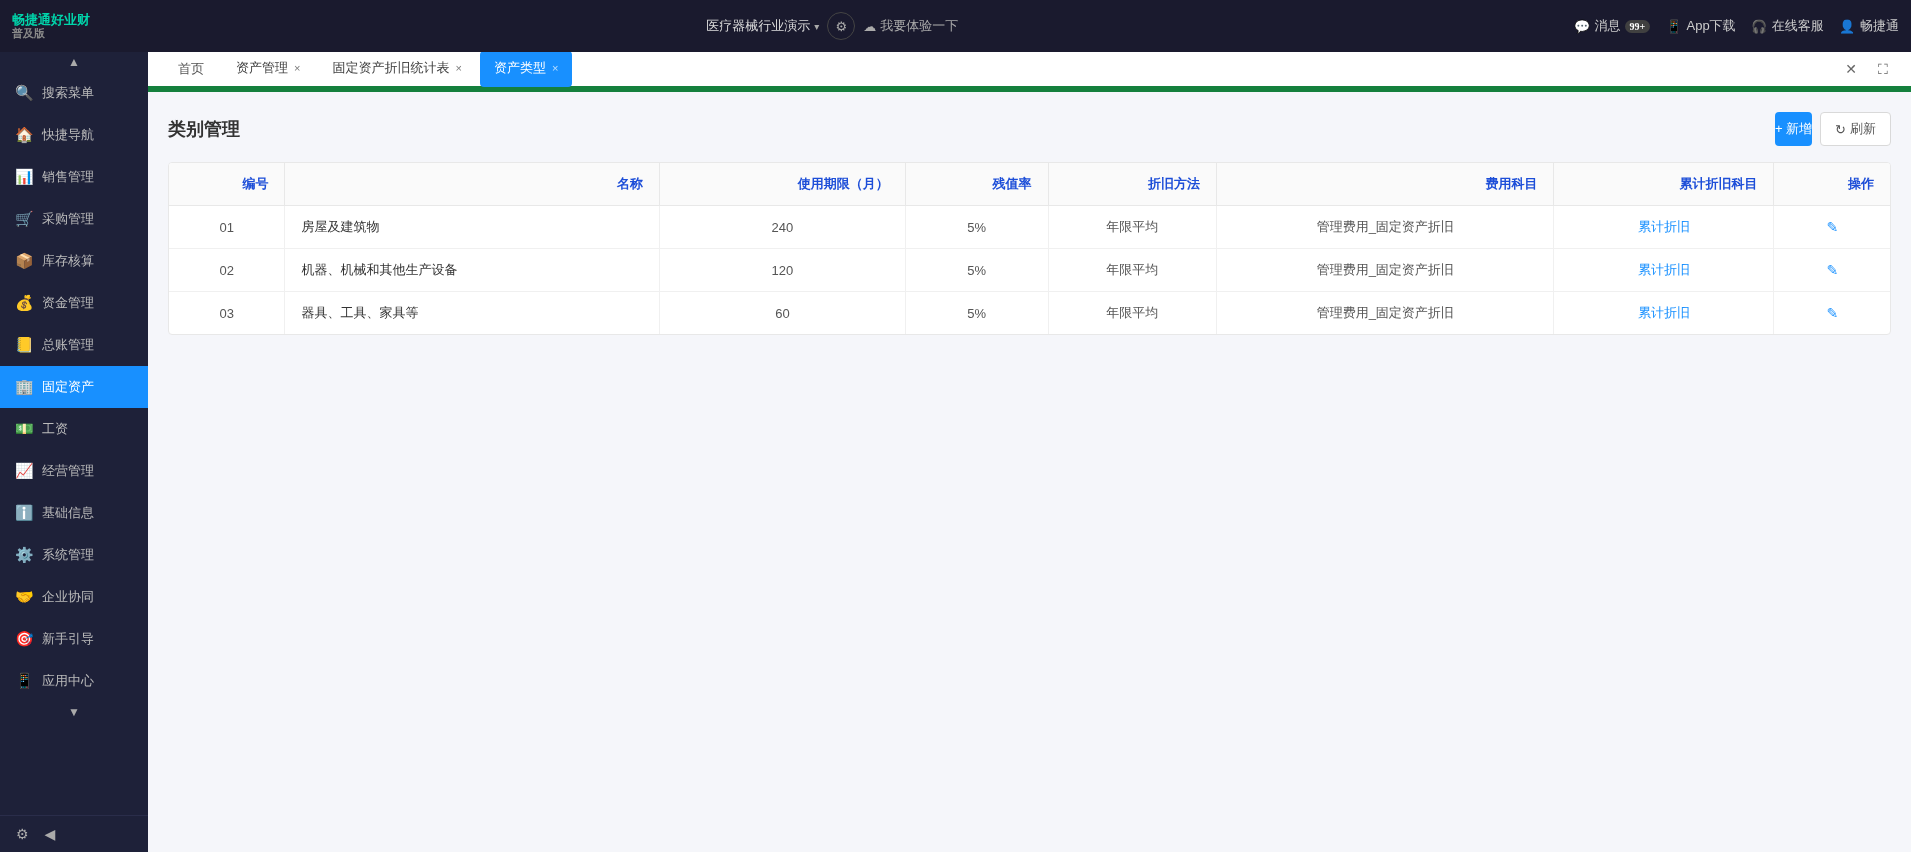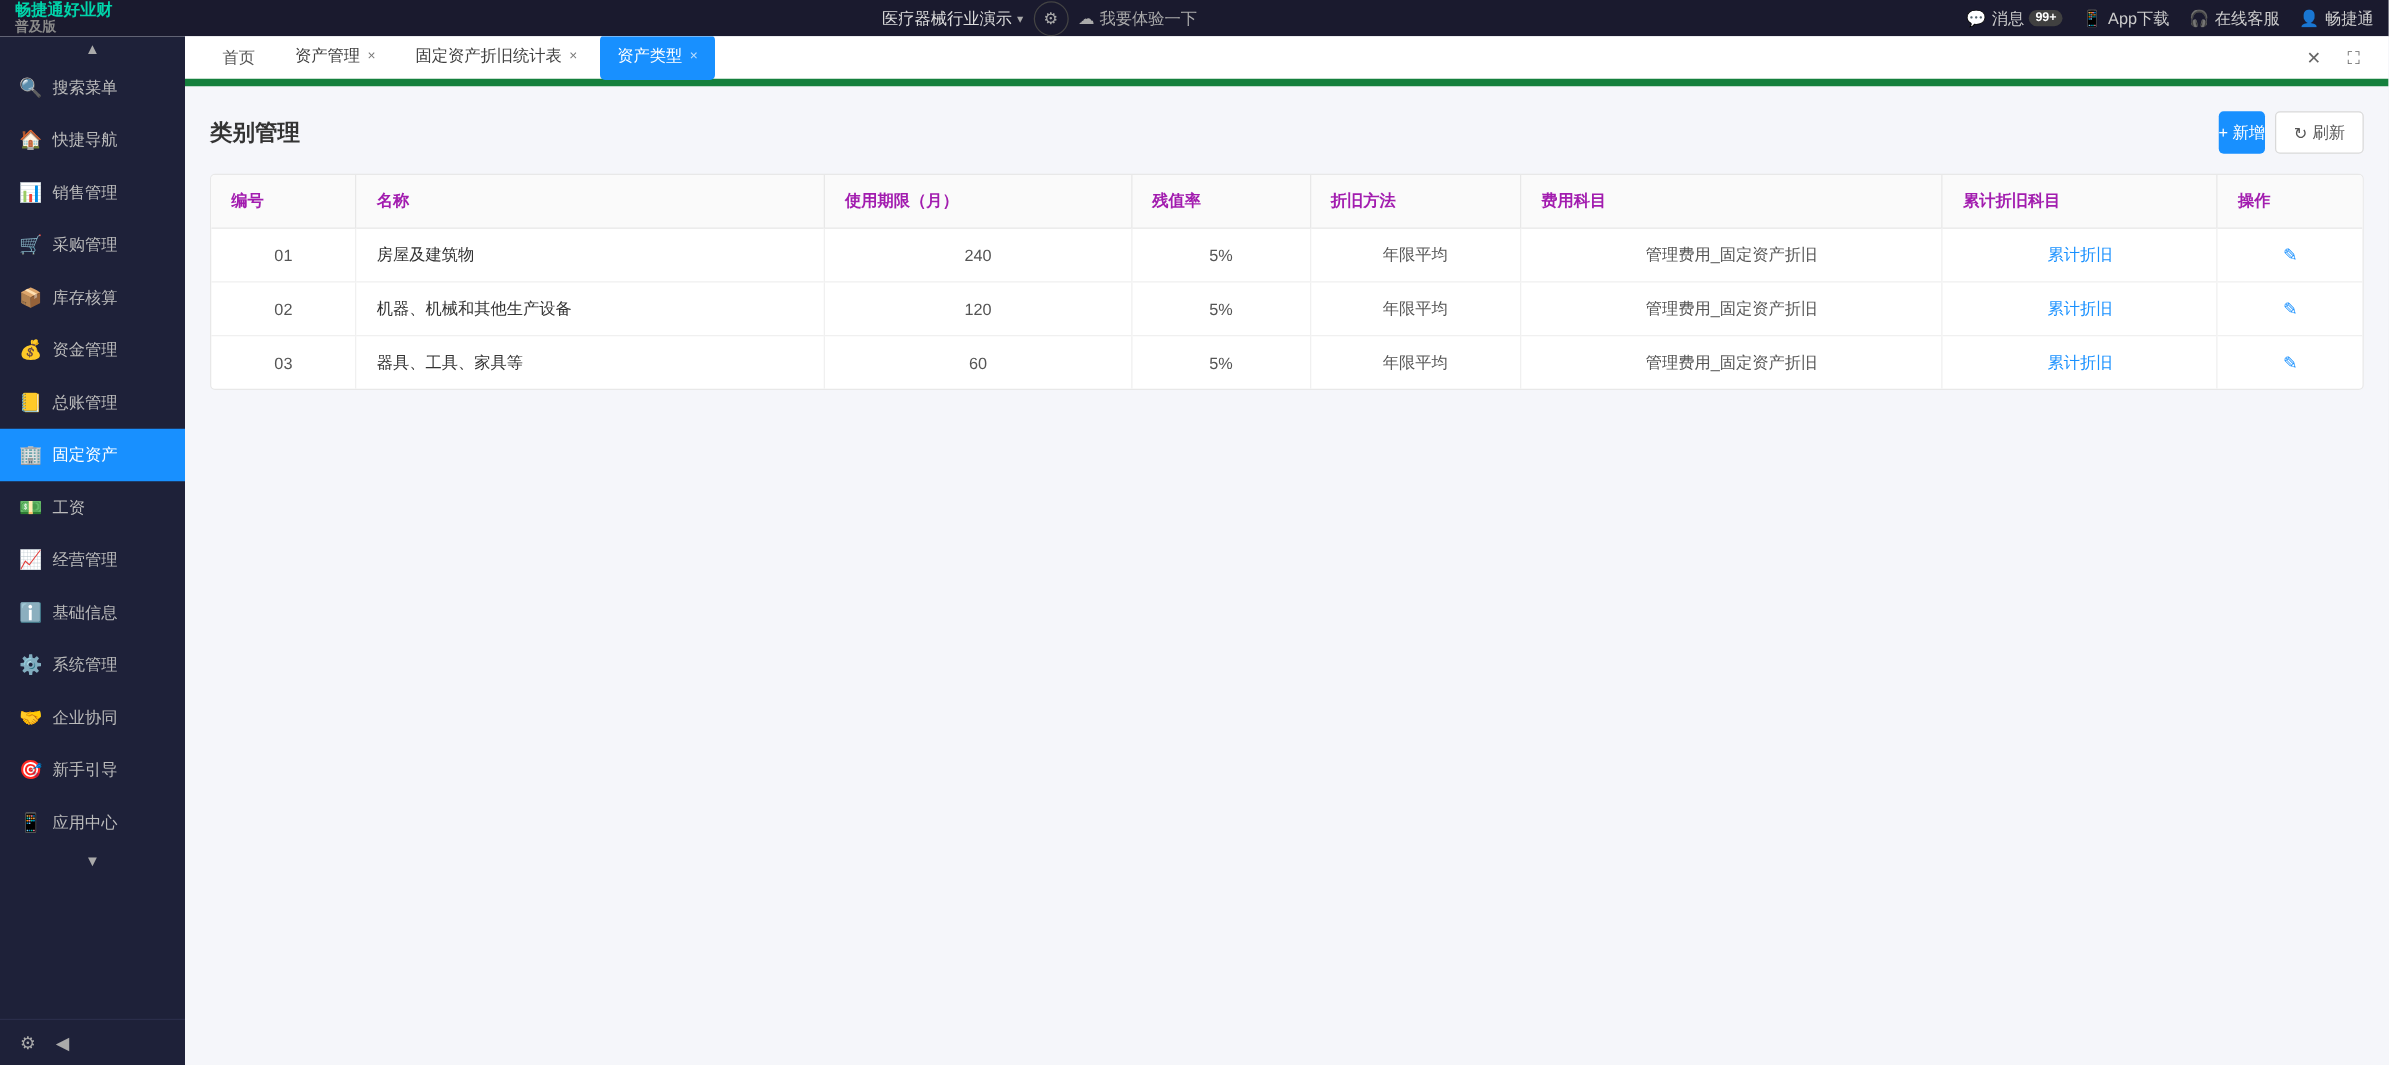--- a/index.html
+++ b/index.html
@@ -1,20 +1,20 @@
 <!DOCTYPE html>
 <html><head>
   <meta charset="utf-8">
   <style>
     * { box-sizing: border-box; margin: 0; padding: 0; }
     body { font-family: "Microsoft YaHei", "PingFang SC", sans-serif; font-size: 13px; background: #f0f2f5; display: flex; flex-direction: column; height: 852px; overflow: hidden; }
 
     
     .top-bar {
-      height: 29px;
+      height: 52px;
       background: #1a1a2e;
       display: flex;
       align-items: center;
       padding: 0 12px;
       justify-content: space-between;
       flex-shrink: 0;
     }
     .top-bar-left {
       display: flex;
       align-items: center;
@@ -67,20 +67,21 @@
       display: flex; align-items: center; gap: 4px;
       cursor: pointer; font-size: 13px; color: #ccc;
     }
     .badge {
       background: #404040;
       color: white;
       font-size: 10px;
       padding: 1px 5px;
       border-radius: 10px;
       font-weight: bold;
+      font-family: Liberation Serif, serif;
     }
 
     
     .main-layout {
       display: flex;
       flex: 1;
       overflow: hidden;
     }
 
     
@@ -246,23 +247,23 @@
     .data-table table {
       width: 100%;
       border-collapse: collapse;
     }
     .data-table thead tr {
       background: #fafafa;
       border-bottom: 1px solid #e8e8e8;
     }
     .data-table thead th {
       padding: 12px 16px;
-      text-align: left;
+      text-align: right;
       font-weight: 600;
-      color: #a21caf;
+      color: #1d4ed8;
       font-size: 13px;
       border-right: 1px solid #e8e8e8;
     }
     .data-table thead th:last-child { border-right: none; }
     .data-table tbody tr {
       border-bottom: 1px solid #f0f0f0;
       transition: background 0.15s;
     }
     .data-table tbody tr:last-child { border-bottom: none; }
     .data-table tbody td {

